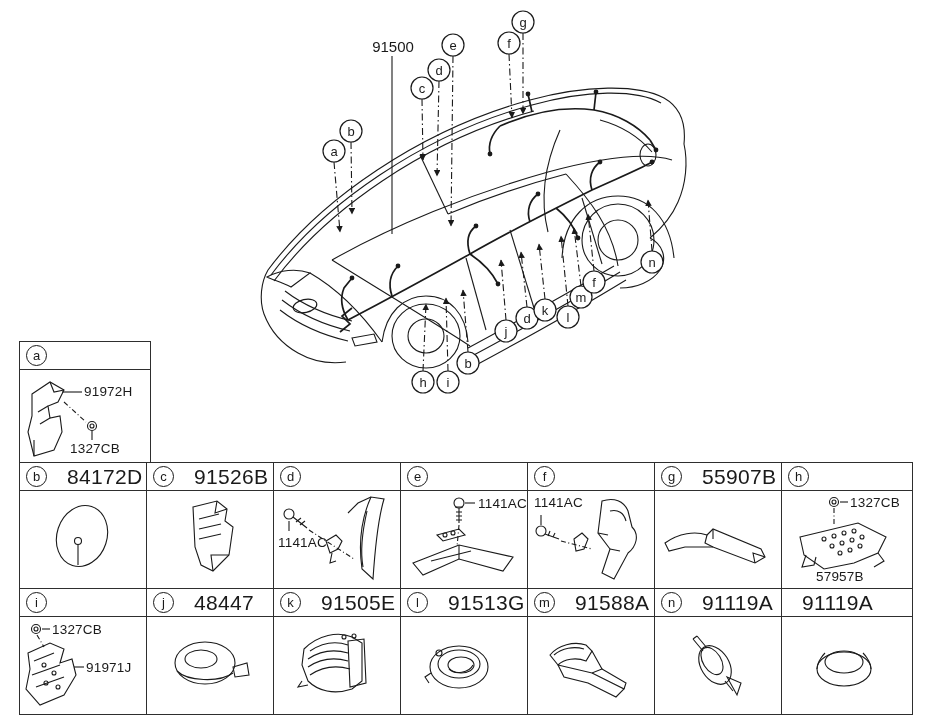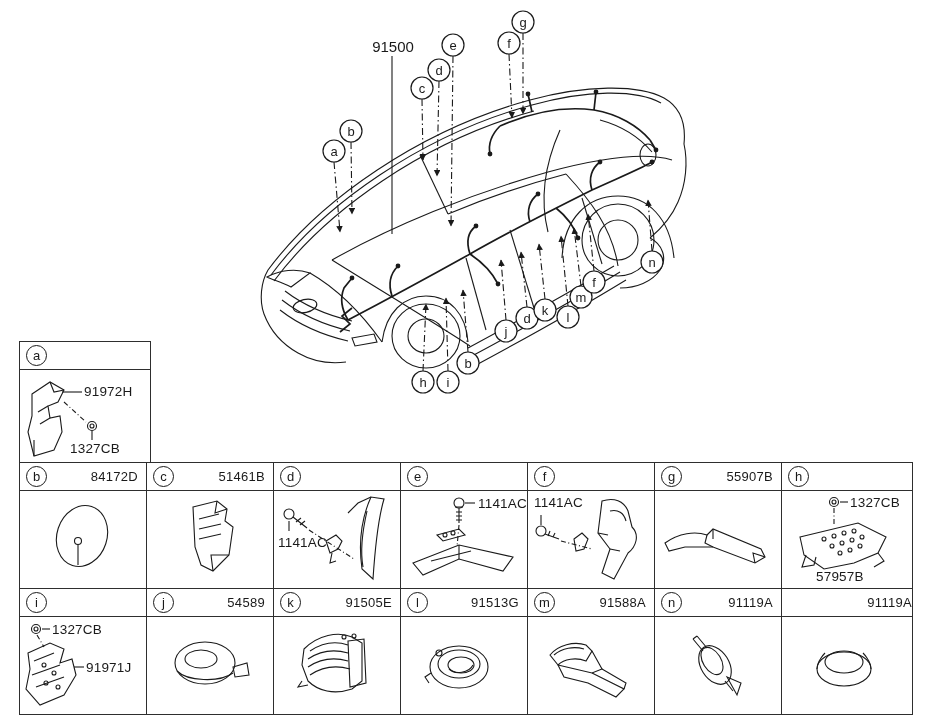--- a/index.html
+++ b/index.html
@@ -4,21 +4,21 @@
 <style>
   html,body{margin:0;padding:0;background:#fff;}
   .page{position:relative;width:936px;height:727px;background:#ffffff;overflow:hidden;
         font-family:"Liberation Sans", sans-serif;color:#1a1a1a;}
   .diagram-svg{position:absolute;left:0;top:0;}
   .cell{position:absolute;background:#fff;border:1px solid #2e2e2e;box-sizing:border-box;}
   .cell-header{height:28px;border-bottom:1px solid #2e2e2e;display:flex;align-items:center;box-sizing:border-box;}
   .letter-badge{width:19px;height:19px;border:1.4px solid #1a1a1a;border-radius:50%;
         display:flex;align-items:center;justify-content:center;font-size:13px;line-height:1;
         margin-left:6px;flex:0 0 auto;background:#fff;}
-  .part-number{flex:1;text-align:right;font-size:13px;letter-spacing:.3px;padding-right:8px;white-space:nowrap;}
+  .part-number{flex:1;text-align:left;font-size:21px;letter-spacing:.3px;padding-right:8px;white-space:nowrap;padding-left:20px;}
   .cell-body{position:relative;width:100%;height:calc(100% - 28px);}
   .cell-body svg{position:absolute;left:0;top:0;}
   .body-label{position:absolute;font-size:13.5px;letter-spacing:.2px;white-space:nowrap;}
   svg text{font-family:"Liberation Sans", sans-serif;}
 </style>
 </head>
 <body>
 
 <div class="page">
 
@@ -232,21 +232,21 @@
           <circle cx="58" cy="50" r="3.5"></circle>
           <path d="M58,53.5 L58,74"></path>
         </g>
       </svg>
     </div>
   </div>
 
   <div class="cell" style="left:146px;top:462px;width:128px;height:127px">
     <div class="cell-header">
       <span class="letter-badge">c</span>
-      <span class="part-number">51461B</span>
+      <span class="part-number">91526B</span>
     </div>
     <div class="cell-body">
       <svg width="126" height="96" viewBox="0 0 126 96">
         <g stroke="#1a1a1a" fill="none" stroke-width="1.1">
           <path d="M46,16 L70,10 L80,18 L78,30 L86,36 L82,64 L66,80 L54,74 L48,56 Z"></path>
           <path d="M52,28 L72,23"></path>
             <path d="M52,38 L74,33"></path>
             <path d="M52,48 L74,43"></path>
           <path d="M70,10 L68,22 L80,18"></path>
             <path d="M66,80 L64,64 L82,64"></path>
@@ -399,21 +399,21 @@
         </g>
       </svg>
       <span class="body-label" style="left:32px;top:5px">1327CB</span>
       <span class="body-label" style="left:66px;top:43px">91971J</span>
     </div>
   </div>
 
   <div class="cell" style="left:146px;top:588px;width:128px;height:127px">
     <div class="cell-header">
       <span class="letter-badge">j</span>
-      <span class="part-number">54589</span>
+      <span class="part-number">48447</span>
     </div>
     <div class="cell-body">
       <svg width="126" height="96" viewBox="0 0 126 96">
         <g stroke="#1a1a1a" fill="none" stroke-width="1.1">
           <ellipse cx="58" cy="46" rx="30" ry="21"></ellipse>
           <ellipse cx="54" cy="42" rx="16" ry="9"></ellipse>
           <path d="M30,54 C40,64 72,66 86,56"></path>
           <path d="M86,50 L100,46 L102,58 L88,60 Z"></path>
         </g>
       </svg>

